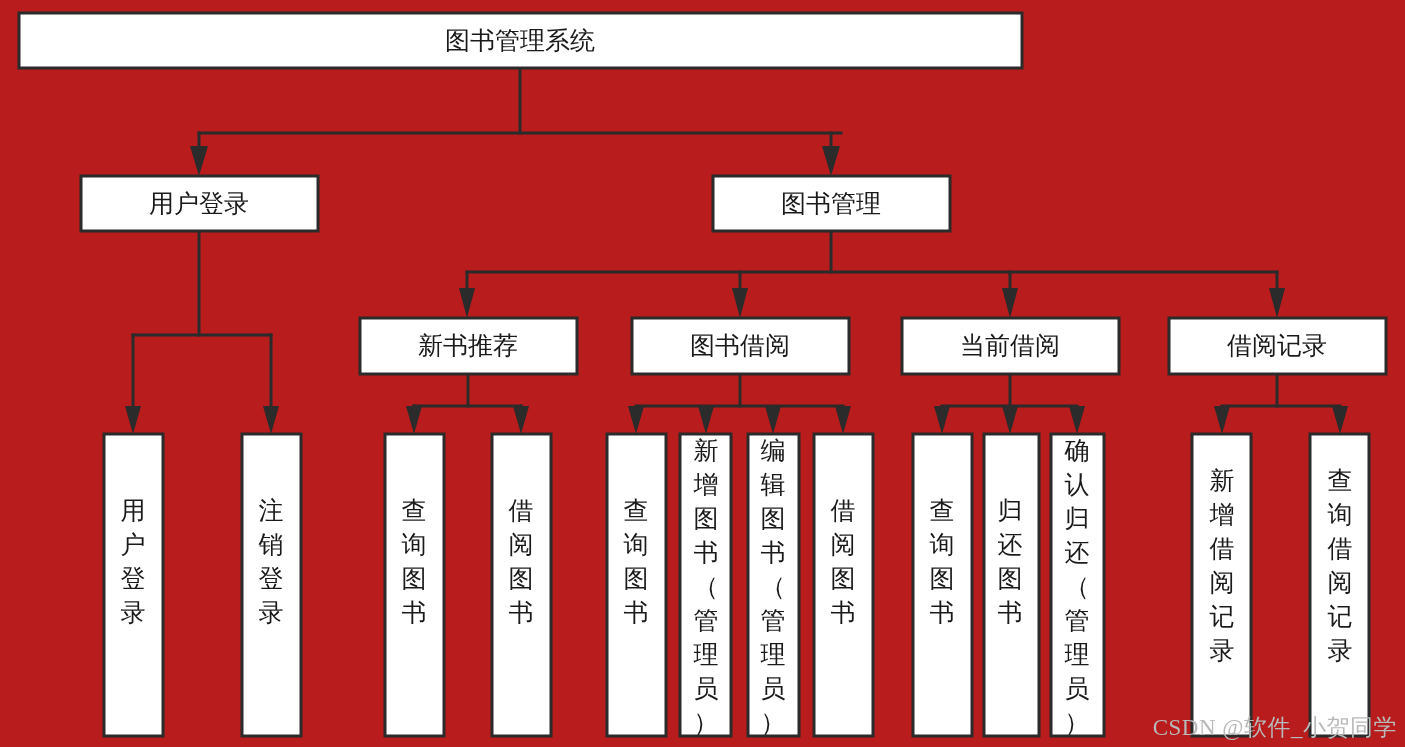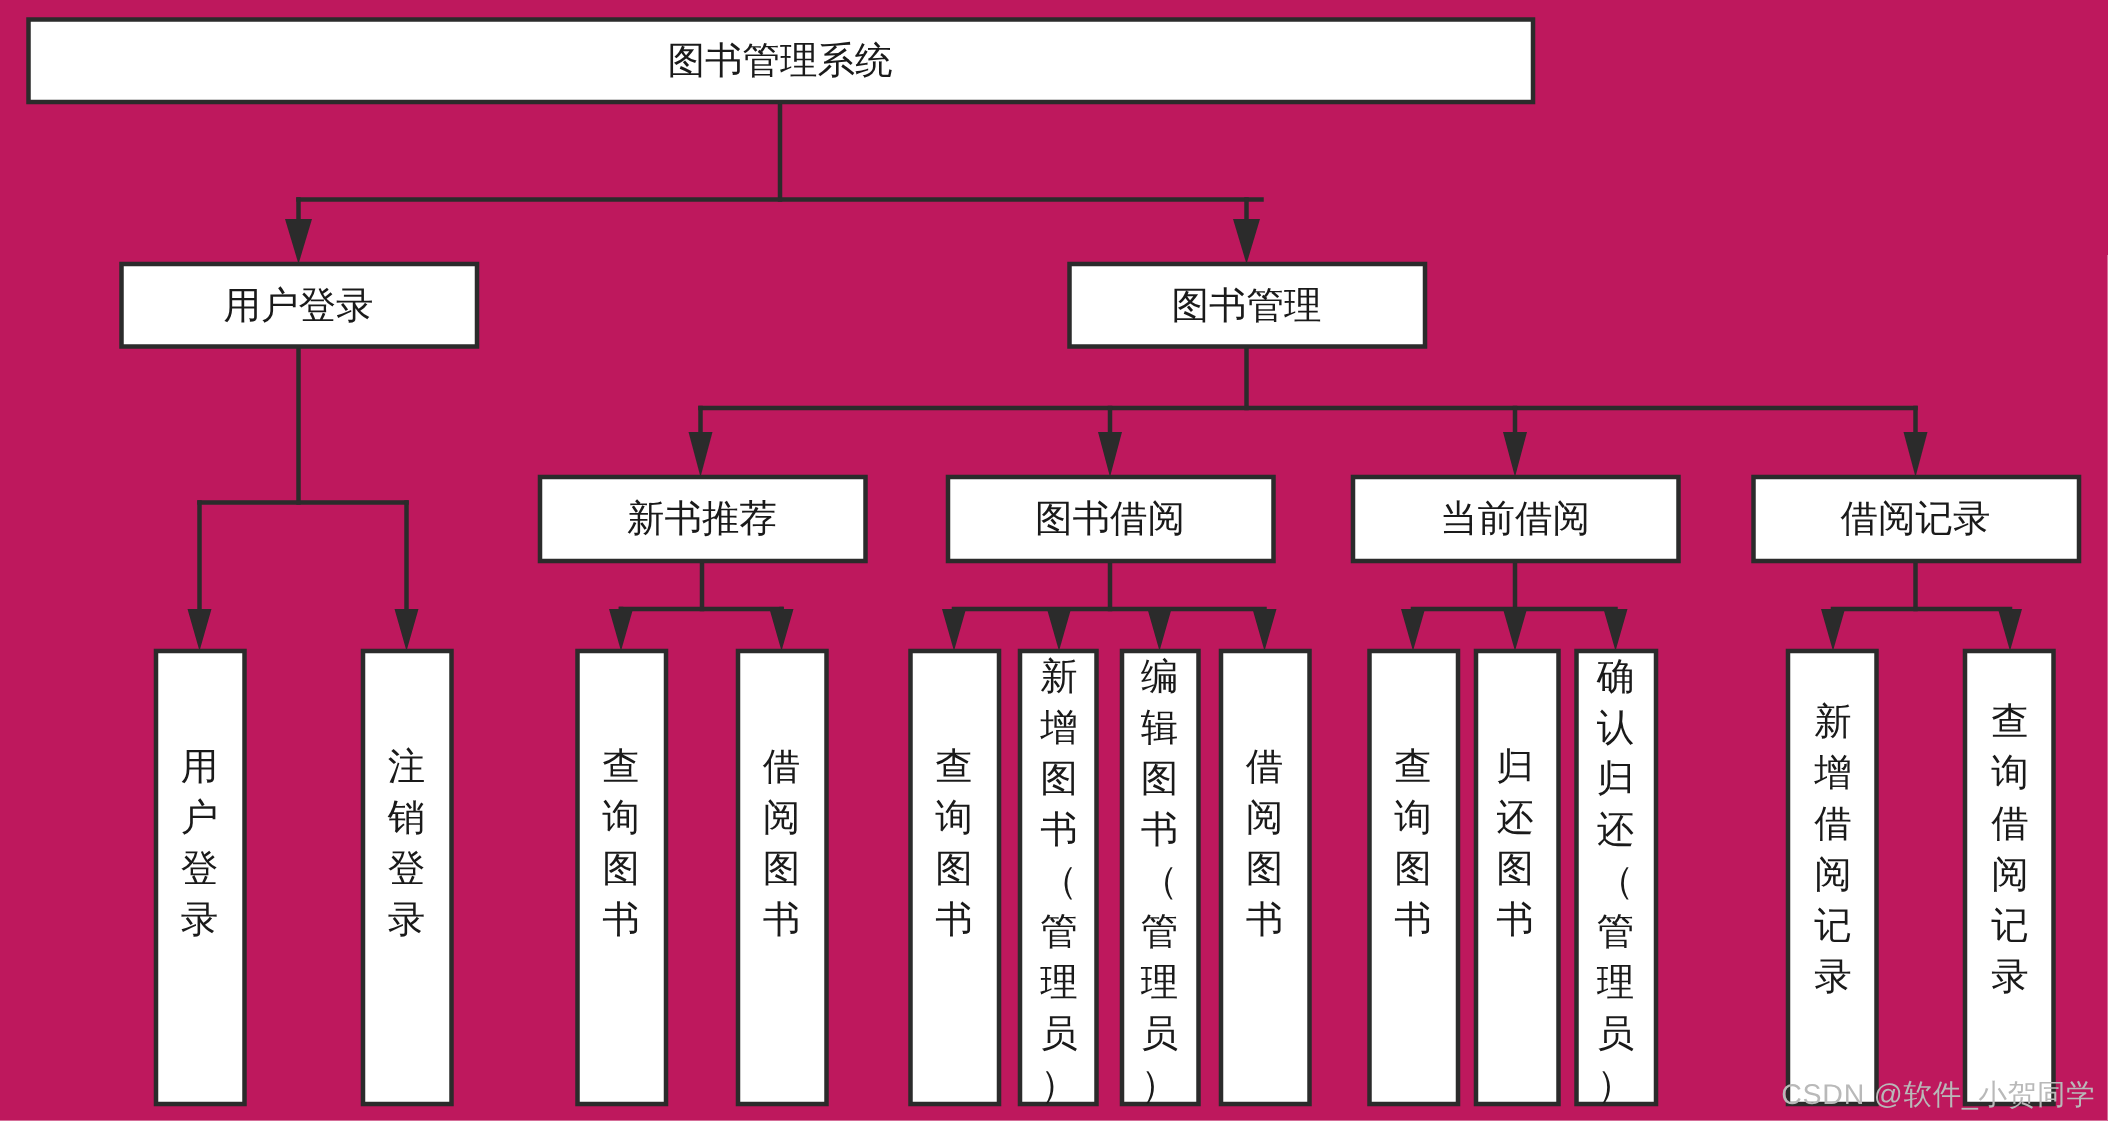--- a/index.html
+++ b/index.html
@@ -10,21 +10,21 @@
   body {
     width: 1405px;
     height: 747px;
     font-family: "DejaVu Sans", "Liberation Sans", sans-serif;
     overflow: hidden;
   }
   #diagram-root {
     position: relative;
     width: 1405px;
     height: 747px;
-    background: #be185d;
+    background: #b91c1c;
   }
   svg.tree-canvas {
     position: absolute;
     left: 0;
     top: 0;
     width: 1405px;
     height: 747px;
     display: block;
   }
   .node-box {
@@ -52,22 +52,22 @@
   .node-label-v {
     fill: #1a1a1a;
     font-family: "DejaVu Sans", "Liberation Sans", sans-serif;
     font-size: 25px;
     text-anchor: middle;
   }
   .watermark-text {
     position: absolute;
     right: 8px;
     bottom: 4px;
-    font-family: Liberation Sans, sans-serif;
-    font-size: 19px;
+    font-family: Liberation Serif, serif;
+    font-size: 23px;
     color: #b9b9b9;
     white-space: nowrap;
     letter-spacing: 0.5px;
     user-select: none;
   }
 </style>
 </head>
 <body>
 
 <div id="diagram-root">

